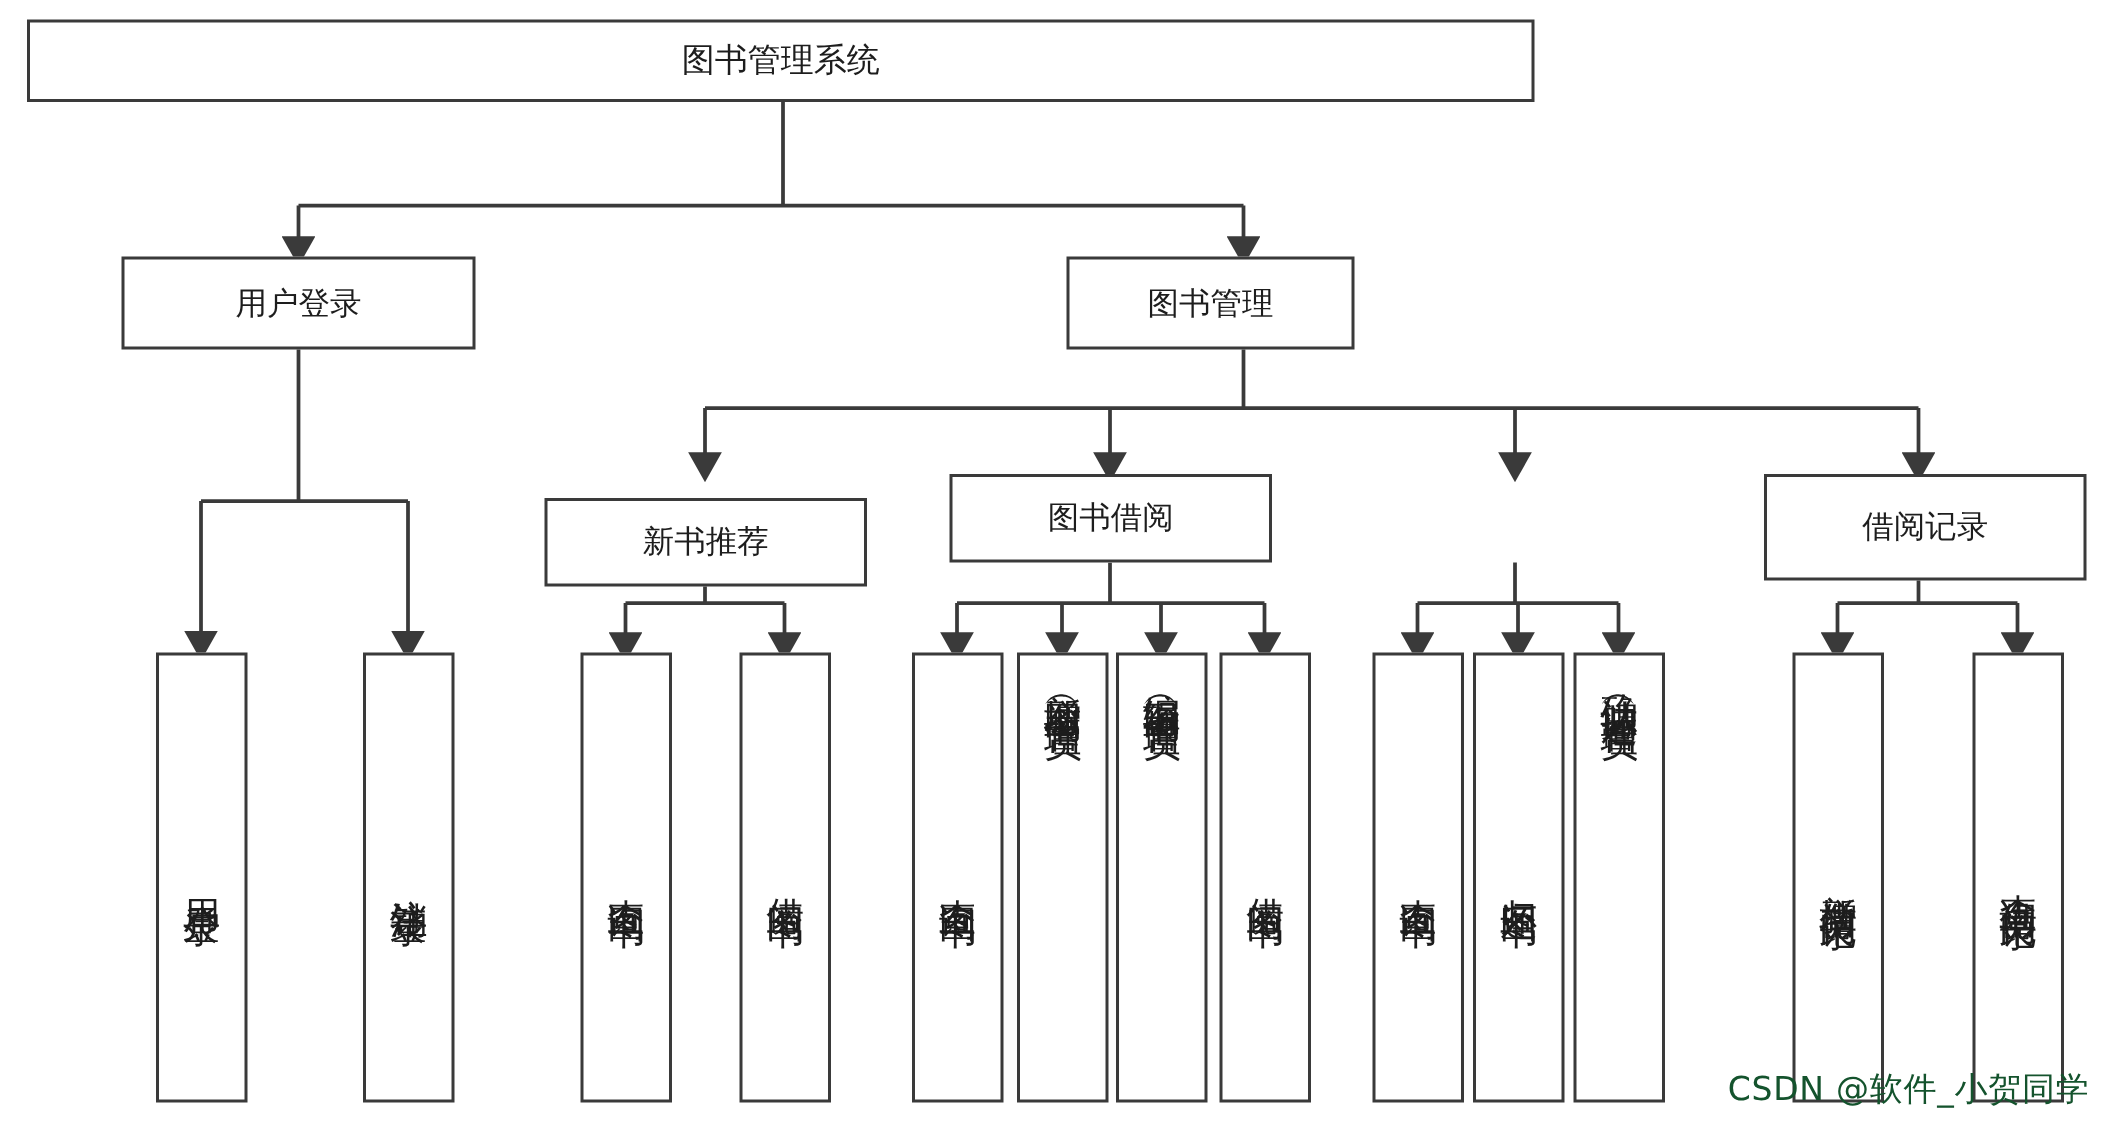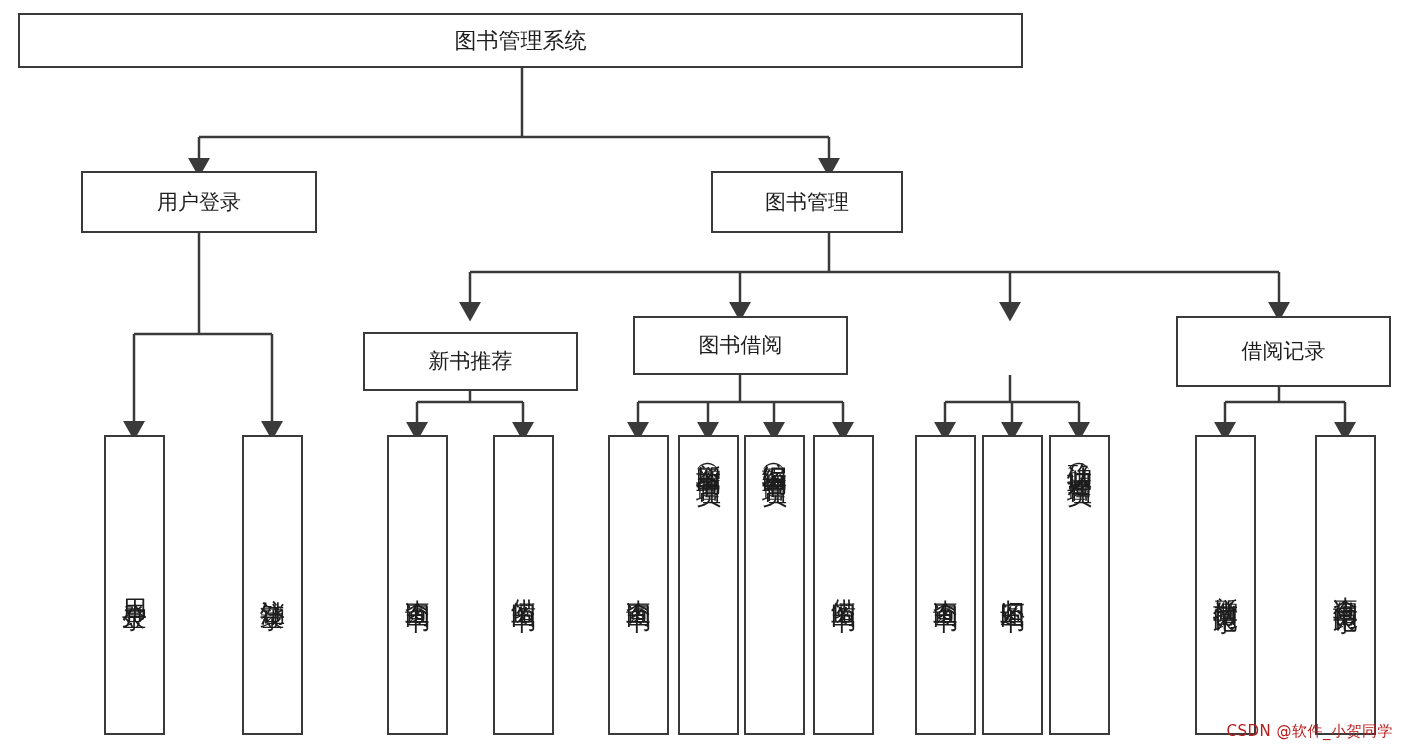--- a/index.html
+++ b/index.html
@@ -58,22 +58,22 @@
     line-height: 1;
   }
   .node.vertical.centered {
     align-items: center;
     padding-top: 0;
   }
   .watermark {
     position: absolute;
     right: 12px;
     bottom: 6px;
-    font-size: 15px;
-    color: #b91c1c;
+    font-size: 22px;
+    color: #14532d;
     letter-spacing: 0.5px;
     white-space: nowrap;
   }
 </style>
 </head>
 <body>
 
 <div id="diagram-canvas">
 
   <svg id="edge-layer" viewBox="0 0 1405 747" xmlns="http://www.w3.org/2000/svg">

